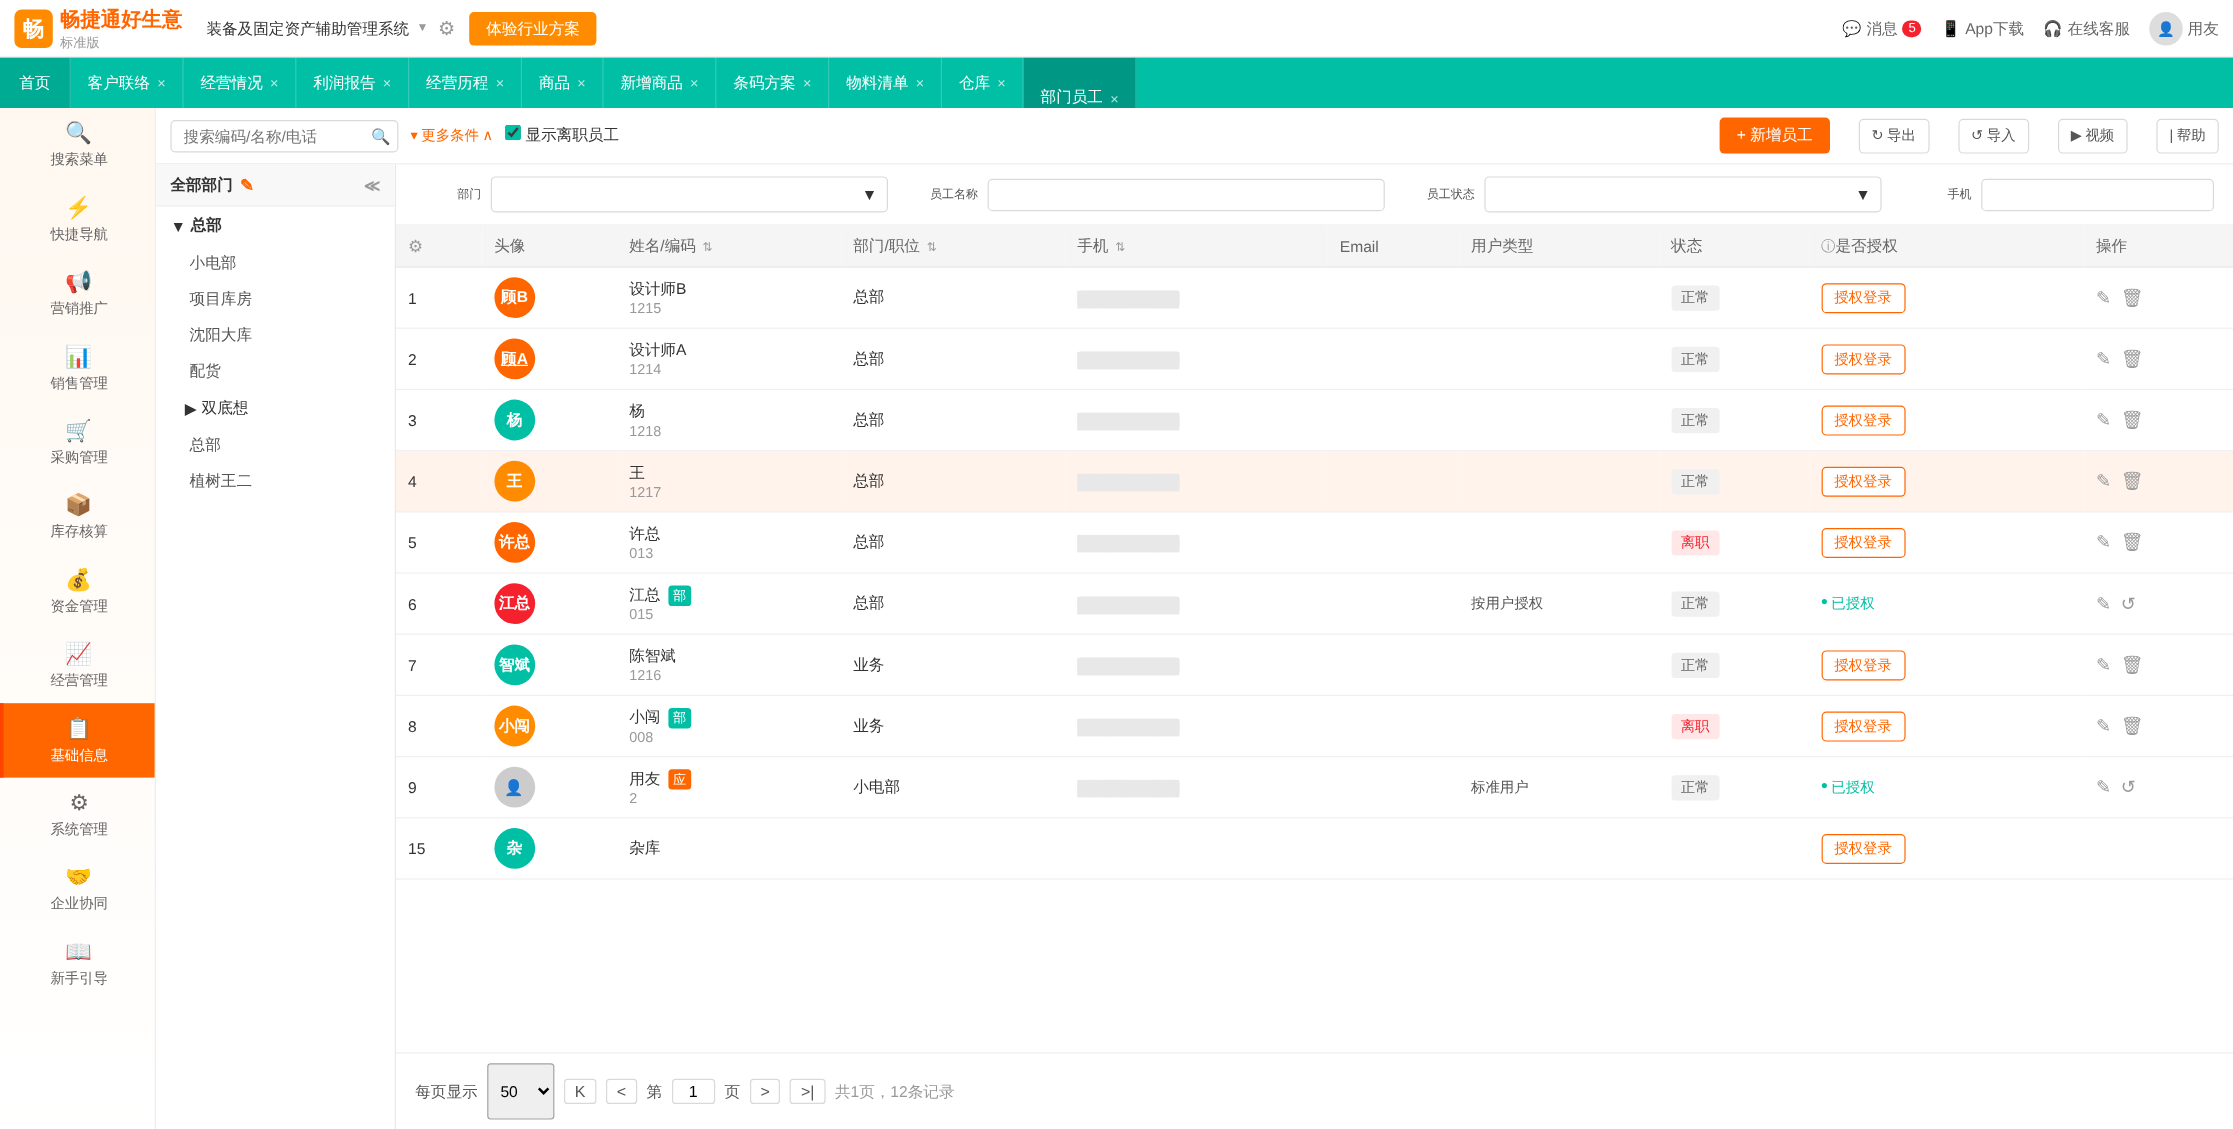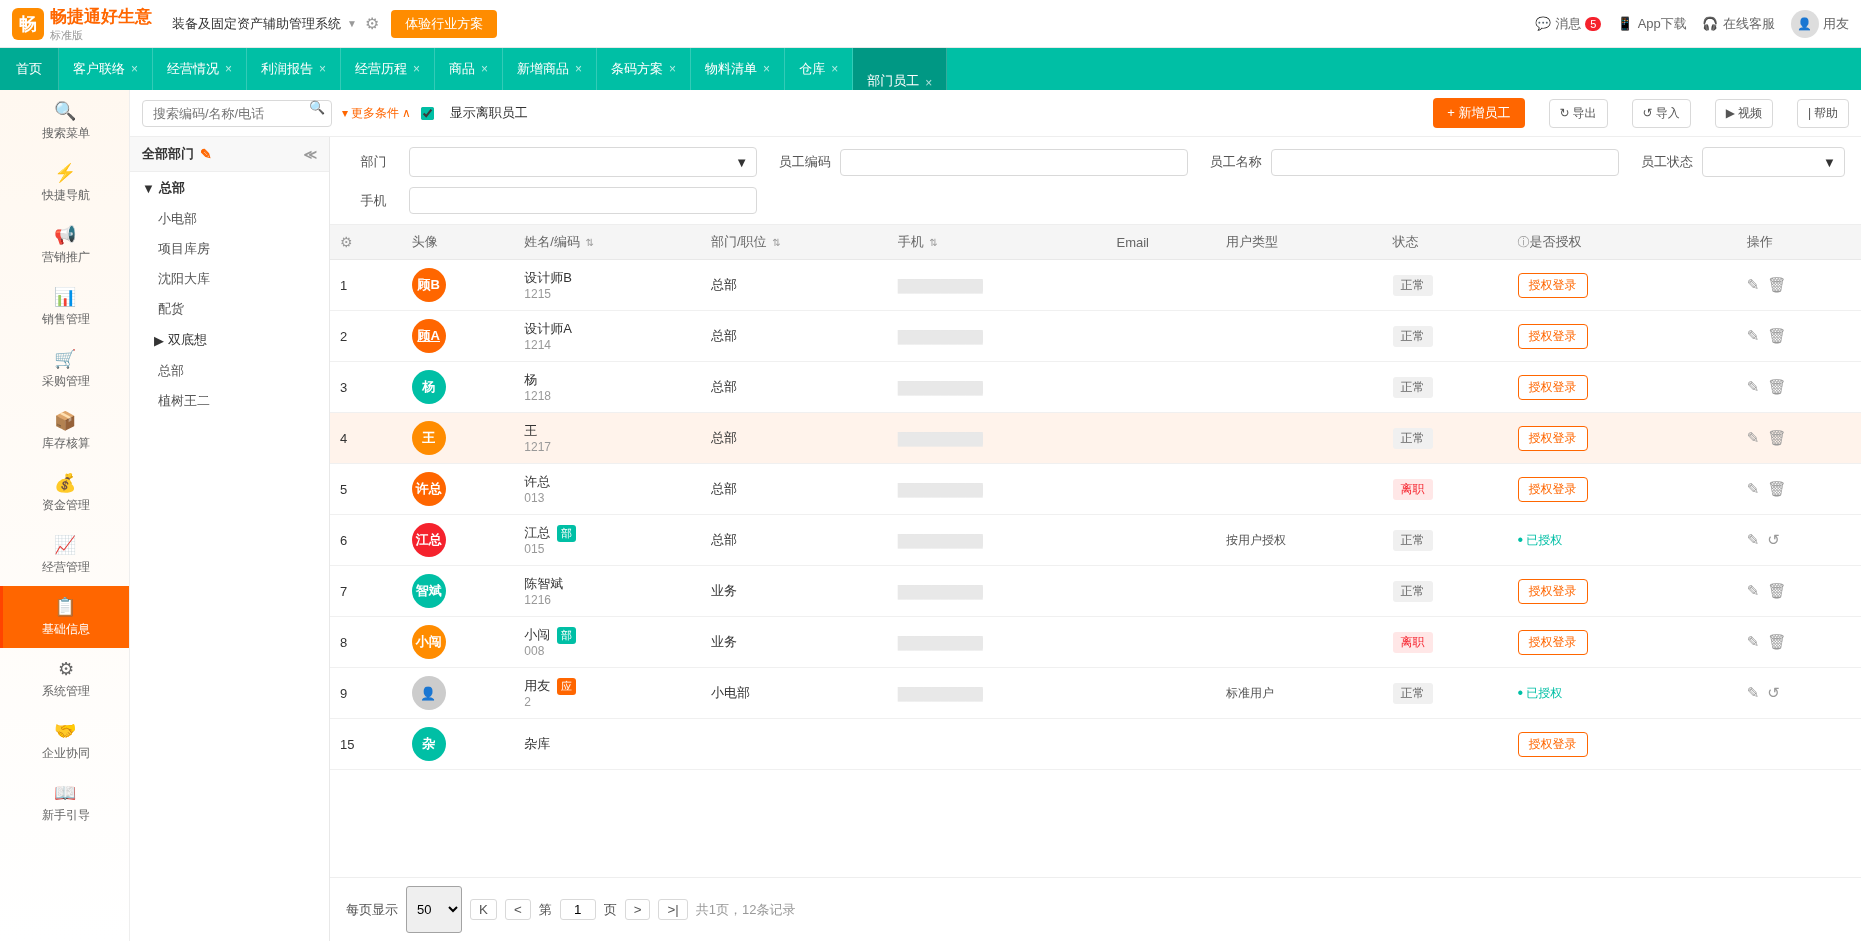--- a/index.html
+++ b/index.html
@@ -46,34 +46,34 @@
     .dept-header .edit-icon { color: #ff6600; font-size: 14px; cursor: pointer; }
     .dept-header .collapse-icon { margin-left: auto; color: #999; cursor: pointer; }
     .dept-tree-item { padding: 7px 12px; font-size: 13px; cursor: pointer; display: flex; align-items: center; gap: 4px; }
     .dept-tree-child { padding: 6px 12px 6px 28px; font-size: 13px; cursor: pointer; color: #555; }
 
     
     .emp-panel { flex: 1; display: flex; flex-direction: column; overflow: hidden; background: white; }
 
     
     .search-bar { padding: 8px 12px; background: white; border-bottom: 1px solid #eee; display: flex; align-items: center; gap: 10px; }
-    .search-input-wrap { position: relative; display: flex; align-items: flex-start; }
+    .search-input-wrap { position: relative; display: flex; align-items: center; }
     .search-input-wrap input { border: 1px solid #d9d9d9; border-radius: 4px; padding: 5px 28px 5px 10px; font-size: 13px; width: 200px; outline: none; }
     .search-icon-btn { position: absolute; right: 6px; color: #999; cursor: pointer; }
     .more-cond { color: #ff6600; font-size: 12px; cursor: pointer; display: flex; align-items: center; gap: 3px; }
-    .show-resigned { display: flex; align-items: center; gap: 16px; font-size: 13px; color: #333; }
+    .show-resigned { display: flex; align-items: flex-start; gap: 4px; font-size: 13px; color: #333; }
     .show-resigned input[type=checkbox] { accent-color: #00bfa5; }
     .emp-actions { margin-left: auto; display: flex; align-items: center; gap: 24px; }
     .btn-add { background: #ff6600; color: white; border: none; border-radius: 4px; padding: 6px 14px; font-size: 13px; cursor: pointer; }
     .btn-outline { background: white; border: 1px solid #d9d9d9; border-radius: 4px; padding: 5px 10px; font-size: 12px; color: #555; cursor: pointer; display: flex; align-items: center; gap: 3px; }
 
     
     .filter-area { background: white; padding: 10px 16px; border-bottom: 1px solid #eee; display: grid; grid-template-columns: 1fr 1fr 1fr; gap: 10px 20px; }
     .filter-row { display: flex; align-items: center; gap: 8px; }
-    .filter-label { font-size: 13px; color: #555; white-space: nowrap; min-width: 55px; text-align: center; }
+    .filter-label { font-size: 10px; color: #555; white-space: nowrap; min-width: 55px; text-align: right; }
     .filter-input { flex: 1; border: 1px solid #d9d9d9; border-radius: 4px; padding: 5px 8px; font-size: 13px; outline: none; }
     .filter-select { flex: 1; border: 1px solid #d9d9d9; border-radius: 4px; padding: 5px 8px; font-size: 13px; background: white; outline: none; cursor: pointer; display: flex; align-items: center; justify-content: space-between; }
     .btn-search { background: #ff6600; color: white; border: none; border-radius: 4px; padding: 5px 18px; font-size: 13px; cursor: pointer; }
     .btn-set { background: white; border: 1px solid #d9d9d9; border-radius: 4px; padding: 4px 16px; font-size: 13px; color: #555; cursor: pointer; }
 
     
     .emp-table { flex: 1; overflow-y: auto; }
     table { width: 100%; border-collapse: collapse; }
     thead th { background: #f5f5f5; padding: 8px 10px; text-align: left; font-size: 13px; color: #666; border-bottom: 1px solid #e8e8e8; white-space: nowrap; font-weight: normal; }
     tbody tr { border-bottom: 1px solid #f0f0f0; }
@@ -311,24 +311,20 @@
 
         <div class="filter-area" style="grid-template-columns: 2fr 2fr 2fr 1fr; background:white; padding:10px 16px; border-bottom:1px solid #eee;">
           <div class="filter-row">
             <span class="filter-label">部门</span>
             <div class="filter-select" style="flex:1;min-height:30px;border:1px solid #d9d9d9;border-radius:4px;padding:4px 8px;display:flex;align-items:center;justify-content:space-between;">
               <span></span>
               <span>▼</span>
             </div>
           </div>
           <div class="filter-row">
-            <span class="filter-label">员工编码</span>
-            <input class="filter-input" type="text" style="flex: 1 1 0%;">
-          </div>
-          <div class="filter-row">
             <span class="filter-label">员工名称</span>
             <input class="filter-input" type="text" style="flex: 1 1 0%;">
           </div>
           <div class="filter-row">
             <span class="filter-label">员工状态</span>
             <div class="filter-select" style="flex:1;min-height:30px;border:1px solid #d9d9d9;border-radius:4px;padding:4px 8px;display:flex;align-items:center;justify-content:space-between;">
               <span></span>
               <span>▼</span>
             </div>
           </div>

